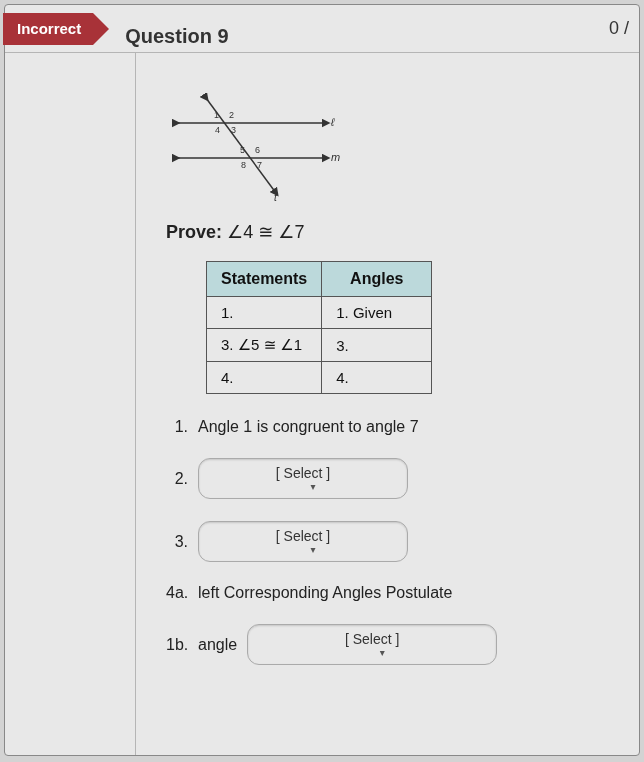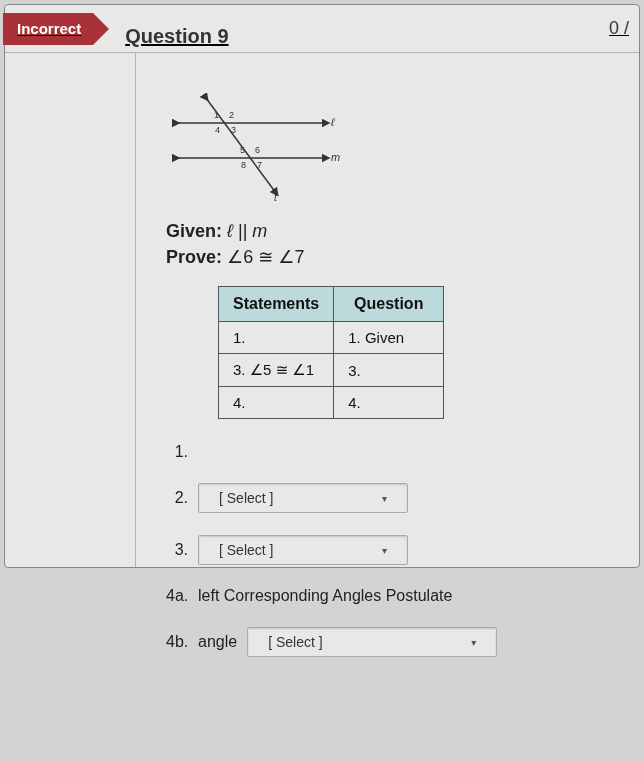--- a/index.html
+++ b/index.html
@@ -9,23 +9,22 @@
     background: #d3d3d3;
     width: 644px;
     height: 762px;
     overflow: hidden;
   }
   .frame {
     margin: 4px;
     background: #e8e8e8;
     border: 1px solid #888;
     border-radius: 4px;
-    height: 564px;
+    height: 752px;
     position: relative;
-    text-decoration: underline;
   }
   .header {
     display: flex;
     align-items: center;
     border-bottom: 1px solid #b5b5b5;
     height: 48px;
   }
   .flag {
     background: #a83238;
     color: #fff;
@@ -72,21 +71,21 @@
     right: 0;
     left: 0;
   }
   .diagram-svg { display:block; }
   .given-prove { margin-top: 18px; font-size: 18px; color:#222; }
   .given-prove .row { margin-bottom: 4px; }
   .bold { font-weight: bold; }
   .proof-table {
     border-collapse: collapse;
     margin-top: 18px;
-    margin-left: 52px;
+    margin-left: 40px;
   }
   .proof-table th {
     background: #bcd9db;
     font-weight: bold;
     font-size: 16px;
     padding: 8px 14px;
     border: 1px solid #555;
     text-align: center;
     color:#111;
   }
@@ -108,23 +107,24 @@
   .sel {
     border: 1px solid #aaa;
     background: #e8e8e8;
     padding: 6px 20px;
     font-size: 14px;
     color:#333;
     display:flex;
     align-items:center;
     justify-content:space-between;
     min-width: 210px;
-    border-radius: 2px;
+    border-radius: 12px;
     box-shadow: inset 0 1px 2px rgba(0,0,0,0.15);
     cursor: pointer;
+    flex-direction: column;
   }
   .sel.wide { min-width: 250px; }
   .chev {
     font-size: 10px;
     color:#555;
     margin-left: 20px;
   }
 </style>
 </head>
 <body>
@@ -157,74 +157,71 @@
       <text x="65" y="40" font-size="9" fill="#333">3</text>
       <text x="49" y="40" font-size="9" fill="#333">4</text>
       <text x="74" y="60" font-size="9" fill="#333">5</text>
       <text x="89" y="60" font-size="9" fill="#333">6</text>
       <text x="91" y="75" font-size="9" fill="#333">7</text>
       <text x="75" y="75" font-size="9" fill="#333">8</text>
     </svg>
 
     <div class="given-prove">
       <div class="row">
-        <span class="bold">Given:</span>
-        <span style="font-style:italic">ℓ || m</span>
-      </div>
-      <div class="row">
         <span class="bold">Prove:</span>
-        <span>∠6 ≅ ∠7</span>
+        <span>∠4 ≅ ∠7</span>
       </div>
     </div>
 
     <table class="proof-table">
       <tbody>
           <tr>
         <th>Statements</th>
-        <th>Question</th>
+        <th>Angles</th>
       </tr>
       <tr>
         <td>1.</td>
         <td>1. Given</td>
       </tr>
       <tr>
         <td>3. ∠5 ≅ ∠1</td>
         <td>3.</td>
       </tr>
       <tr>
         <td>4.</td>
         <td>4.</td>
       </tr>
     </tbody>
       </table>
 
     <div class="answers">
       <div class="arow">
         <span class="num">1.</span>
+        <span>Angle 1 is congruent to angle 7</span>
       </div>
       <div class="arow">
         <span class="num">2.</span>
         <div class="sel">
           <span>[ Select ]</span>
           <span class="chev">▾</span>
         </div>
       </div>
       <div class="arow">
         <span class="num">3.</span>
         <div class="sel">
           <span>[ Select ]</span>
           <span class="chev">▾</span>
         </div>
       </div>
       <div class="arow">
         <span class="num">4a.</span>
         <span>left Corresponding Angles Postulate</span>
       </div>
       <div class="arow">
-        <span class="num">4b.</span>
+        <span class="num">1b.</span>
         <span>angle</span>
         <div class="sel wide">
           <span>[ Select ]</span>
           <span class="chev">▾</span>
         </div>
       </div>
     </div>
 
   </div>
 </div>

